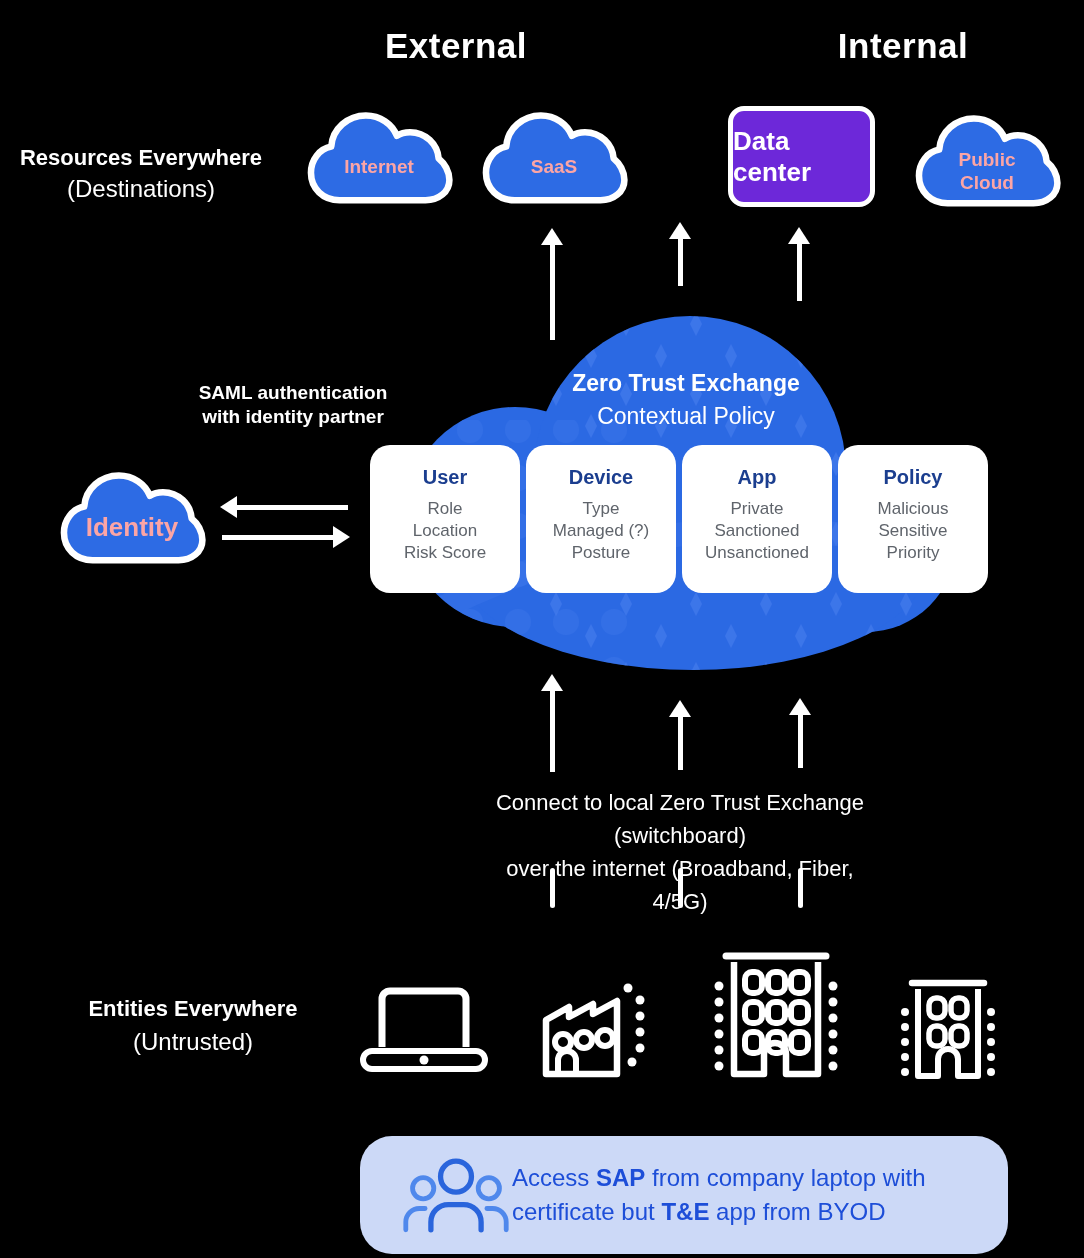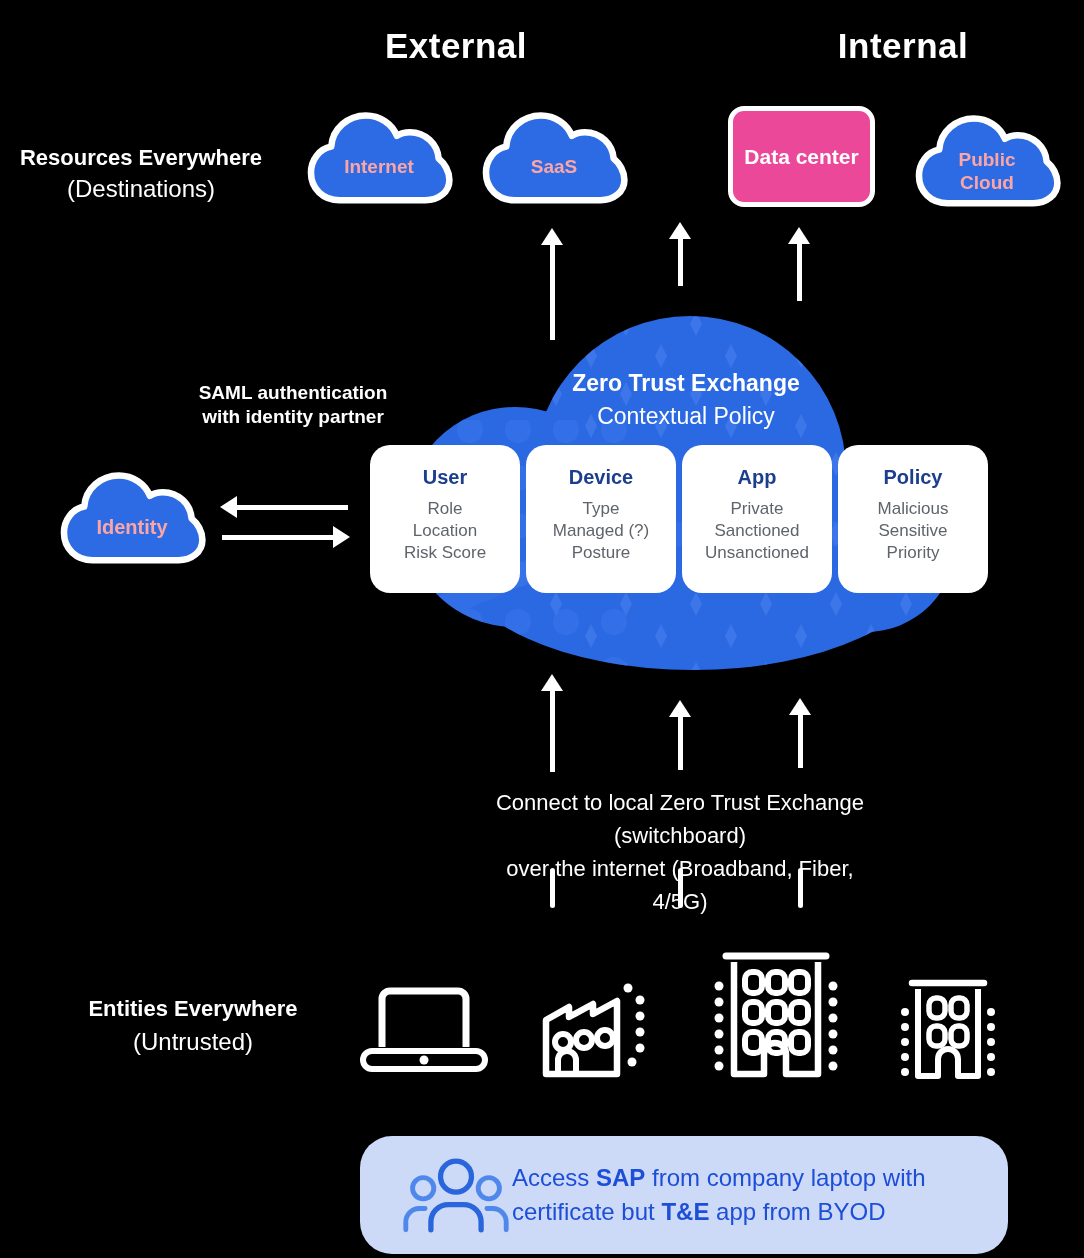--- a/index.html
+++ b/index.html
@@ -13,22 +13,22 @@
   .side-label-line1{font-size:22px;font-weight:bold;}
   .side-label-line2{font-size:24px;}
   
   .cloud{position:absolute;}
   .cloud svg{position:absolute;inset:0;}
   .cloud-label{
     position:absolute;inset:0;display:flex;align-items:center;justify-content:center;
     padding-top:18px;font-size:19px;font-weight:bold;color:#fca5a5;line-height:23px;text-align:center;
   }
   .dc-box{
-    position:absolute;background:#ec4899;border:5px solid #fff;border-radius:16px;
-    display:flex;align-items:center;justify-content:center;font-size:21px;font-weight:bold;
+    position:absolute;background:#6d28d9;border:5px solid #fff;border-radius:16px;
+    display:flex;align-items:center;justify-content:center;font-size:26px;font-weight:bold;
     box-sizing:border-box;
   }
   
   .varrow{position:absolute;width:22px;}
   .varrow .head{width:0;height:0;border-left:11px solid transparent;border-right:11px solid transparent;border-bottom:17px solid #fff;margin:0 auto;}
   .varrow .shaft{width:5px;background:#fff;margin:-2px auto 0;height:calc(100% - 15px);}
   
   .harrow{position:absolute;height:22px;display:flex;align-items:center;}
   .harrow .headL{width:0;height:0;border-top:11px solid transparent;border-bottom:11px solid transparent;border-right:17px solid #fff;}
   .harrow .headR{width:0;height:0;border-top:11px solid transparent;border-bottom:11px solid transparent;border-left:17px solid #fff;}
@@ -112,21 +112,21 @@
 
   <div class="abs ctr saml-note" style="left:293px;top:381px;">
     <div>SAML authentication</div>
     <div>with identity partner</div>
   </div>
 
   <div class="cloud" style="left:58px;top:460px;width:148px;height:120px;">
     <svg viewBox="0 0 124 92">
       <path d="M29 84 C15 84 5 74 5 61 C5 50 12 41 22 39 C23 24 36 13 51 13 C63 13 73 20 77 30 C80 28 84 27 88 27 C101 27 111 37 112 49 C117 53 121 60 121 67 C121 77 112 84 101 84 Z" fill="#2d6be4" stroke="#fff" stroke-width="5.5" stroke-linejoin="round"></path>
     </svg>
-    <div class="cloud-label" style="font-size:20px;padding-top:14px;">Identity</div>
+    <div class="cloud-label" style="font-size:26px;padding-top:14px;">Identity</div>
   </div>
 
   <div class="harrow" style="left:220px;top:496px;width:128px;">
       <div class="headL"></div>
       <div class="shaft" style="margin-left:-2px;"></div>
     </div>
   <div class="harrow" style="left:222px;top:526px;width:128px;">
       <div class="shaft" style="margin-right:-2px;"></div>
       <div class="headR"></div>
     </div>

